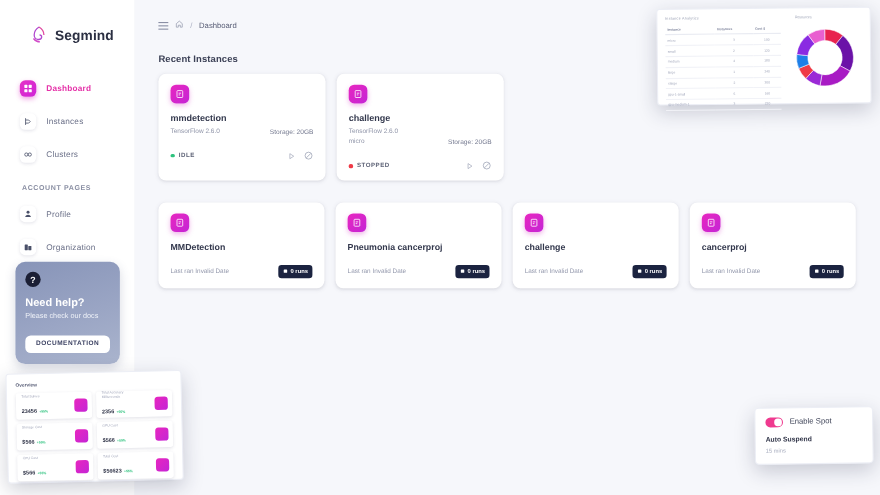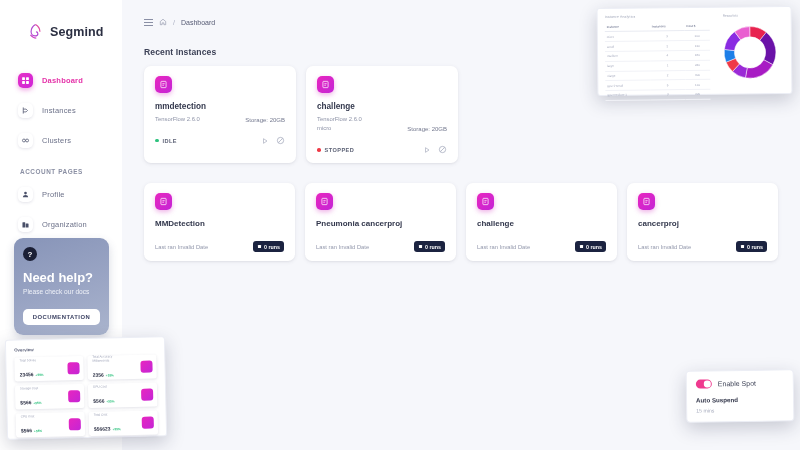--- a/index.html
+++ b/index.html
@@ -70,21 +70,21 @@
     padding: 9px 9px 10px 9px;
     box-shadow: 0 4px 10px rgba(60,70,110,.2);
   }
   .help-badge {
     width: 14px; height: 14px; border-radius: 50%;
     background: #1b1f35; color: #fff;
     font-size: 8px; font-weight: 700;
     display: flex; align-items: center; justify-content: center;
     margin-bottom: 9px;
   }
-  .help-title { font-size: 13px; font-weight: 700; color: #ffffff; margin-bottom: 2px; }
+  .help-title { font-size: 10px; font-weight: 700; color: #ffffff; margin-bottom: 2px; }
   .help-sub   { font-size: 6.6px; color: #eef1f8; line-height: 1.45; margin-bottom: 8px; }
   .help-btn {
     background: #ffffff; border: none; border-radius: 5px;
     width: 100%; padding: 5px 0;
     font-family: inherit;
     font-size: 5.9px; font-weight: 700; color: #3b4162;
     letter-spacing: .45px; cursor: pointer;
   }
 
   

